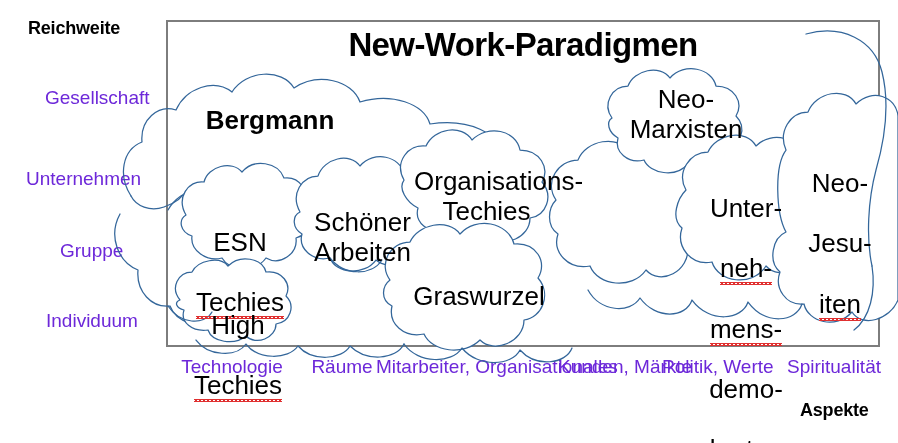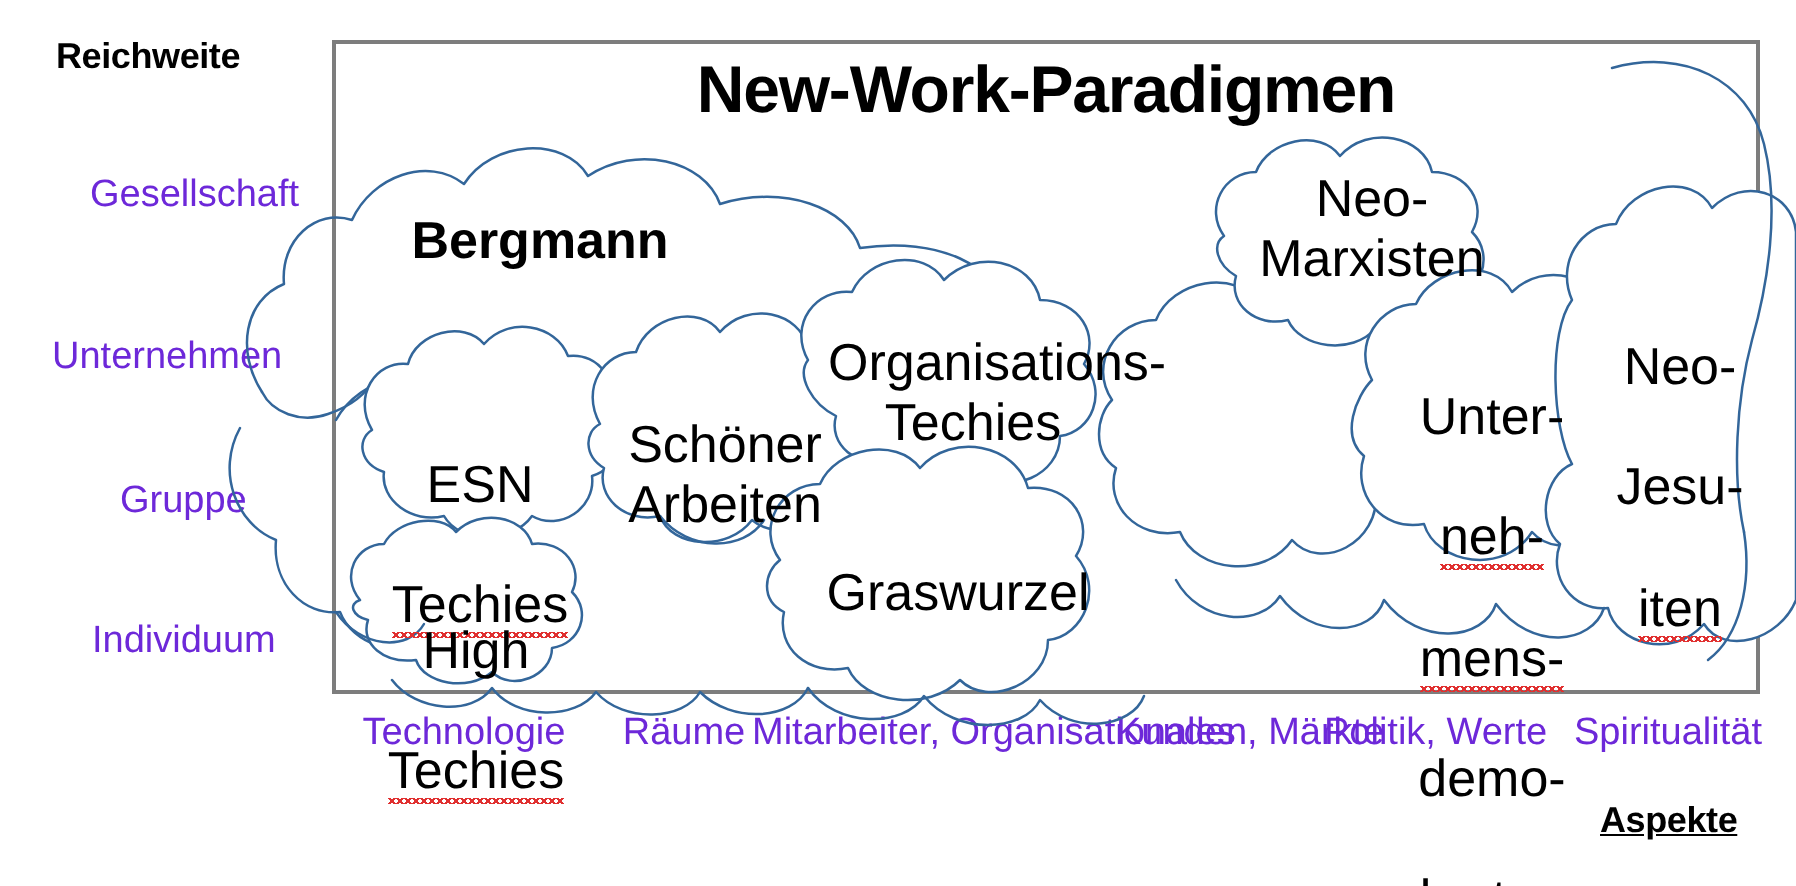--- a/index.html
+++ b/index.html
@@ -285,15 +285,15 @@
   <div class="axis-tick center" style="left:166px;top:356px;width:132px;">Technologie</div>
   <div class="axis-tick center" style="left:298px;top:356px;width:88px;">Räume</div>
   <div class="axis-tick center" style="left:376px;top:356px;width:184px;">Mitarbeiter,
 Organisationales</div>
   <div class="axis-tick center" style="left:558px;top:356px;width:110px;">Kunden,
 Märkte</div>
   <div class="axis-tick center" style="left:662px;top:356px;width:90px;">Politik,
 Werte</div>
   <div class="axis-tick center" style="left:750px;top:356px;width:140px;padding-left:14px;">Spiritualität</div>
 
-  <div class="axis-title" style="left:800px;top:400px;text-decoration:underline;">Aspekte</div>
+  <div class="axis-title" style="left:800px;top:400px;">Aspekte</div>
 
 </div>
 
 </body></html>

